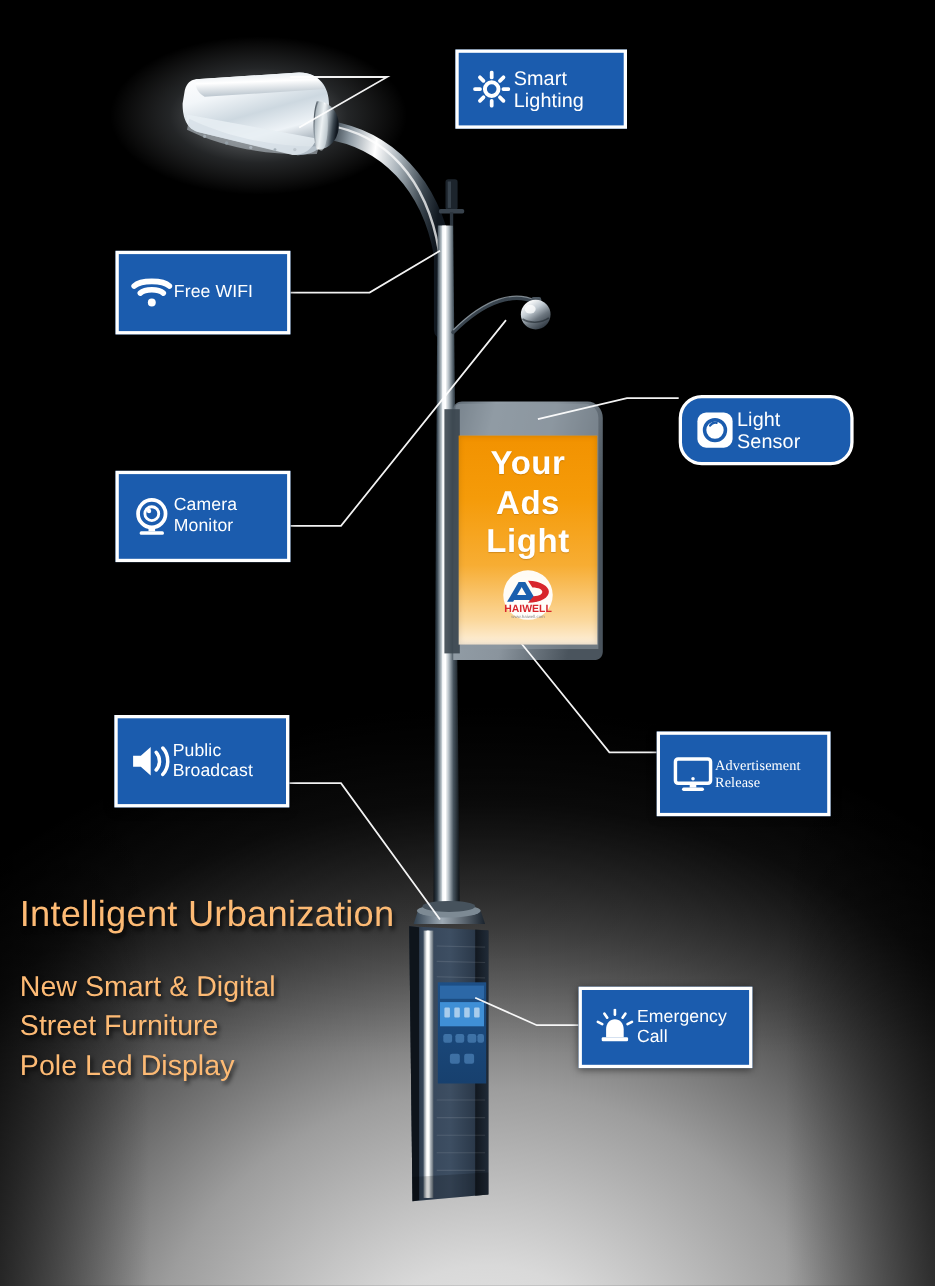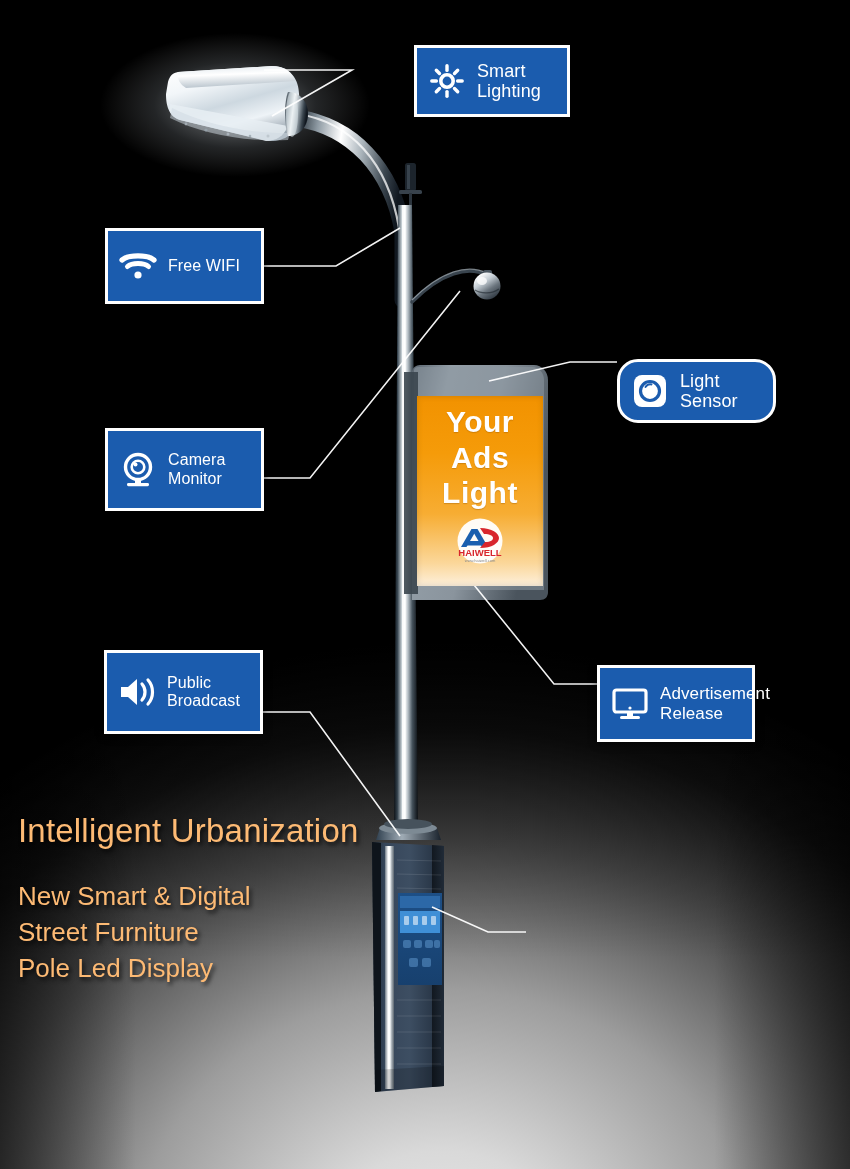--- a/index.html
+++ b/index.html
@@ -34,21 +34,20 @@
 
   
   .badge{
     position:absolute;
     display:flex;align-items:center;
     background:#1b5cae;
     border:3px solid #ffffff;
     box-sizing:border-box;
     padding:6px 12px 6px 10px;
     box-shadow:0 2px 7px rgba(0,0,0,.55);
-    gap:10px;
   }
   .badge .ico{
     flex:0 0 auto;
     width:40px;height:40px;
     display:flex;align-items:center;justify-content:center;
   }
   .badge .ico svg{display:block;}
   .badge .txt{
     color:#ffffff;
     font-size:16px;
@@ -60,21 +59,21 @@
   #badge-smart-lighting{left:414px;top:45px;width:156px;height:72px;}
   #badge-free-wifi{left:105px;top:228px;width:159px;height:76px;}
   #badge-camera-monitor{left:105px;top:428px;width:159px;height:83px;}
   #badge-light-sensor{left:617px;top:359px;width:159px;height:64px;border-radius:21px;}
   #badge-advertisement{left:597px;top:665px;width:158px;height:77px;}
   #badge-public-broadcast{left:104px;top:650px;width:159px;height:84px;}
   #badge-emergency-call{left:526px;top:897px;width:158px;height:74px;}
 
   #badge-smart-lighting .txt,
   #badge-light-sensor .txt{font-size:18px;}
-  #badge-advertisement .txt{font-size:17px;}
+  #badge-advertisement .txt{font-size:13px;font-family:Liberation Serif, serif;}
 
   
   #headline{
     position:absolute;left:18px;top:812px;width:400px;
     color:#fdba74;
     text-shadow:2px 3px 4px rgba(0,0,0,.75);
   }
   #headline .h1{
     font-size:33px;letter-spacing:.2px;line-height:1.15;
     font-weight:400;
@@ -389,20 +388,37 @@
       <svg width="38" height="32" viewBox="0 0 38 32">
         <path d="M3,11 L10,11 L19,3 L19,29 L10,21 L3,21 Z" fill="#fff"></path>
         <path d="M24,8 C28,12.5 28,19.5 24,24" fill="none" stroke="#fff" stroke-width="3.2" stroke-linecap="round"></path>
         <path d="M30,4 C36,10.5 36,21.5 30,28" fill="none" stroke="#fff" stroke-width="3.2" stroke-linecap="round"></path>
       </svg>
     </span>
     <span class="txt">Public
 Broadcast</span>
   </div>
 
+  <div class="badge" id="badge-emergency-call">
+    <span class="ico">
+      <svg width="36" height="34" viewBox="0 0 36 34">
+        <path d="M10,26 L10,19 C10,13 13.5,9.5 18,9.5 C22.5,9.5 26,13 26,19 L26,26 Z" fill="#fff"></path>
+        <rect x="6" y="26" width="24" height="3.6" rx="1.2" fill="#fff"></rect>
+        <g stroke="#fff" stroke-width="2.4" stroke-linecap="round">
+          <line x1="18" y1="1" x2="18" y2="5.5"></line>
+          <line x1="8.5" y1="4.5" x2="11" y2="8.2"></line>
+          <line x1="27.5" y1="4.5" x2="25" y2="8.2"></line>
+          <line x1="2.5" y1="12" x2="6.5" y2="14"></line>
+          <line x1="33.5" y1="12" x2="29.5" y2="14"></line>
+        </g>
+      </svg>
+    </span>
+    <span class="txt">Emergency
+Call</span>
+  </div>
 
   <div id="headline">
     <div class="h1">Intelligent Urbanization</div>
     <div class="sub">New Smart &amp; Digital
 Street Furniture
 Pole Led Display</div>
   </div>
 
 </div>
 

